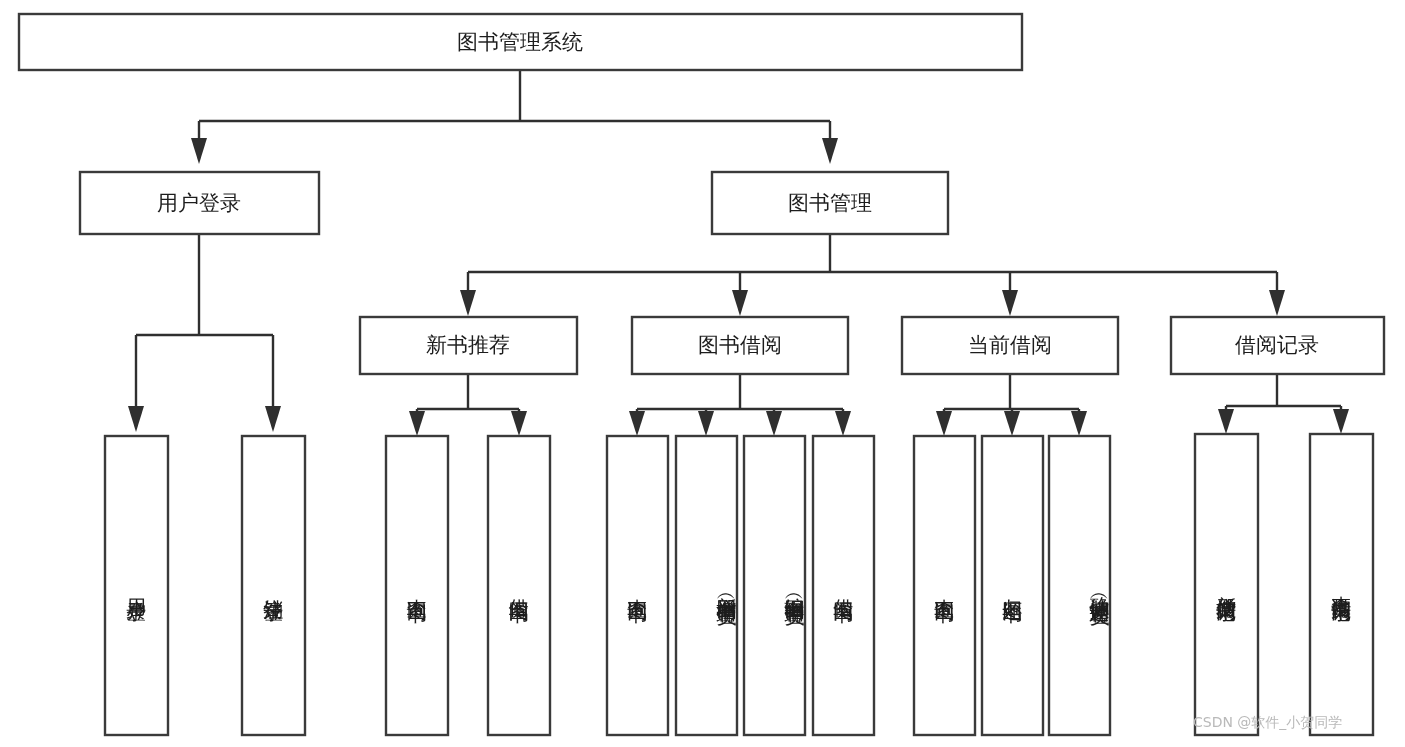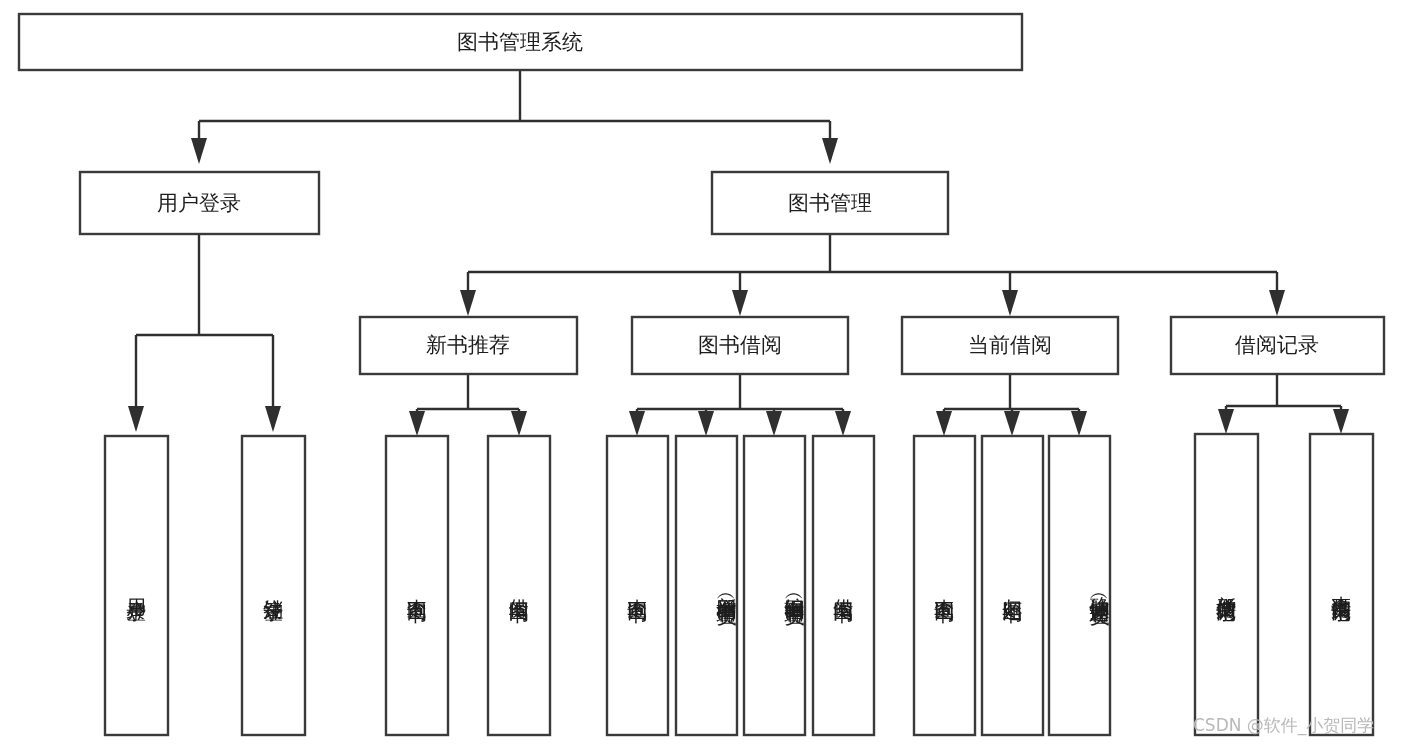--- a/index.html
+++ b/index.html
@@ -64,21 +64,21 @@
     
     display: flex;
     align-items: center;
     justify-content: center;
   }
   .watermark {
     position: absolute;
     left: 1193px;
     top: 714px;
     font-family: "DejaVu Sans", "Liberation Sans", sans-serif;
-    font-size: 17px;
+    font-size: 14px;
     color: #b9b9b9;
     white-space: nowrap;
   }
 </style>
 </head>
 <body>
 
 <div id="diagram-root">
 
   <svg class="diagram-canvas" viewBox="0 0 1405 747">

